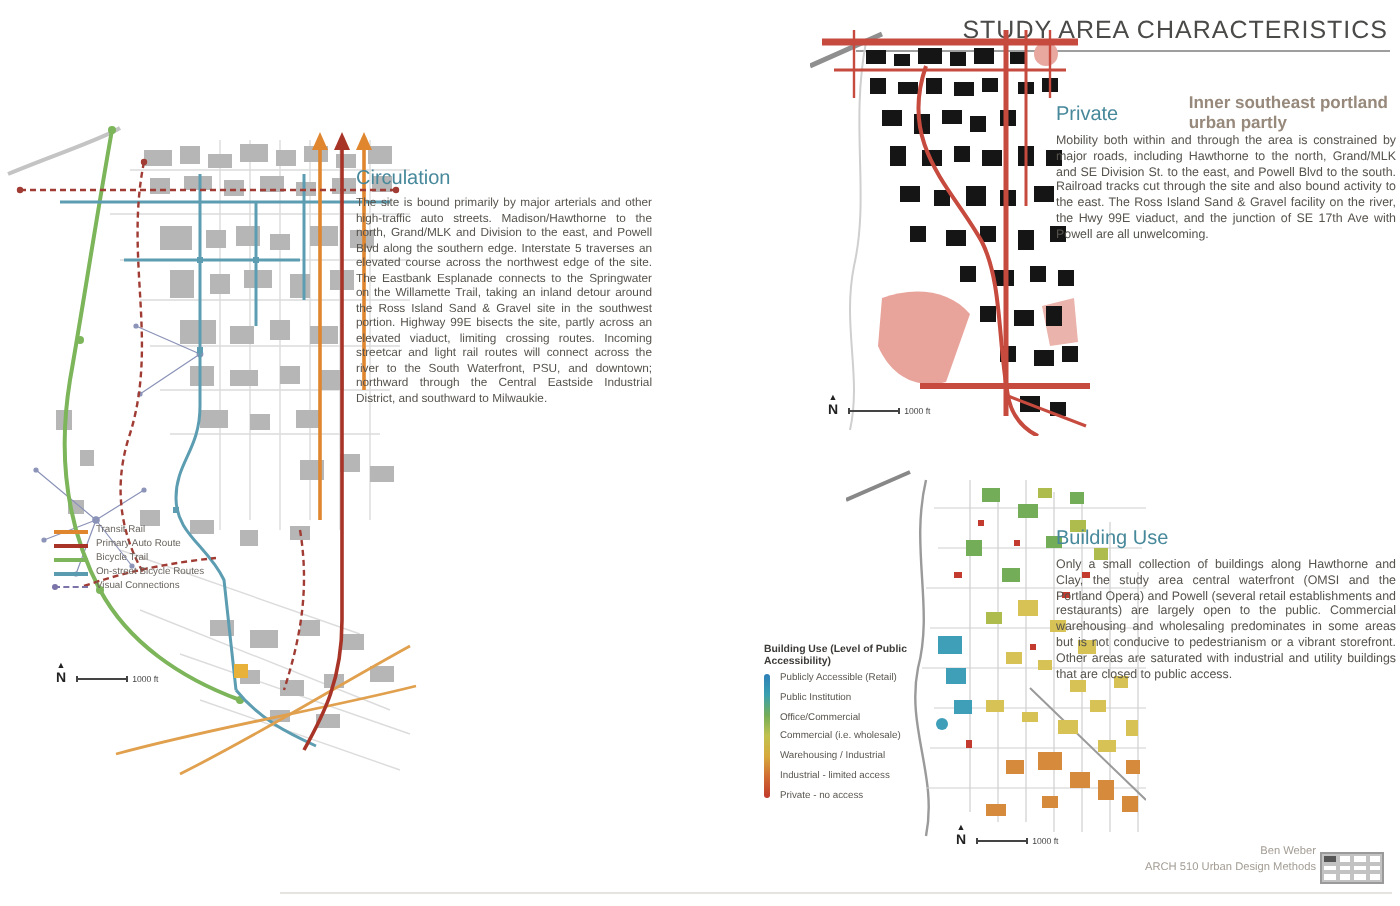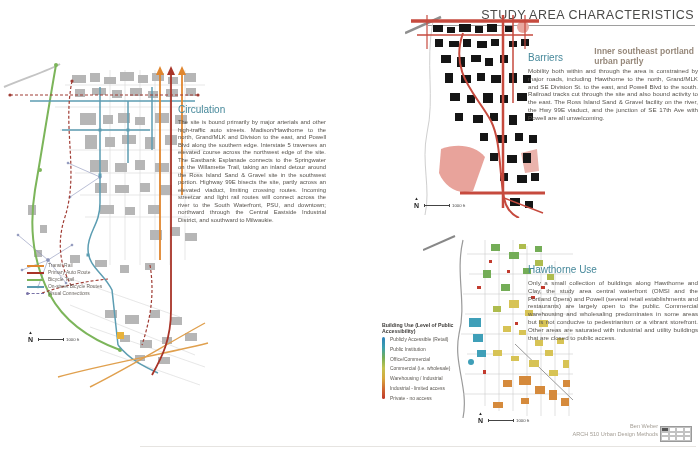--- a/index.html
+++ b/index.html
@@ -11,21 +11,21 @@
   .title{position:absolute;top:8px;right:6px;width:320px;text-align:right;
          font-size:12.5px;letter-spacing:.5px;color:#4a4a48;}
   .title-rule{position:absolute;top:25px;left:428px;right:5px;height:1px;background:#9e9e9e;}
   .subtitle{position:absolute;top:30px;right:6px;font-size:8.5px;
             line-height:10px;color:#97897b;font-weight:bold;margin-top:16px;}
 
   
   .section{position:absolute;}
   .section h2{font-size:10px;color:#47899b;font-weight:normal;margin:0 0 4px 0;}
   .section p{margin:0;text-align:justify;color:#57534d;}
-  #sec-circulation{left:178px;top:84px;width:148px;margin-top:20px;}
+  #sec-circulation{left:178px;top:84px;width:148px;}
   #sec-circulation p{font-size:5.9px;line-height:7.5px;}
   #sec-barriers{left:528px;top:52px;width:170px;}
   #sec-barriers p{font-size:6.2px;line-height:7.8px;}
   #sec-building{left:528px;top:264px;width:170px;}
   #sec-building p{font-size:6.2px;line-height:7.8px;}
 
   
   .circ-legend{position:absolute;left:27px;top:262px;}
   .cl-row{display:flex;align-items:center;gap:4px;height:7px;}
   .cl-swatch{width:17px;height:2px;flex:0 0 17px;position:relative;}
@@ -414,26 +414,26 @@
       <span class="scaletext">1000 ft</span>
     </span>
   </div>
 
   <div class="section" id="sec-circulation">
     <h2>Circulation</h2>
     <p>The site is bound primarily by major arterials and other high-traffic auto streets. Madison/Hawthorne to the north, Grand/MLK and Division to the east, and Powell Blvd along the southern edge. Interstate 5 traverses an elevated course across the northwest edge of the site. The Eastbank Esplanade connects to the Springwater on the Willamette Trail, taking an inland detour around the Ross Island Sand &amp; Gravel site in the southwest portion. Highway 99E bisects the site, partly across an elevated viaduct, limiting crossing routes. Incoming streetcar and light rail routes will connect across the river to the South Waterfront, PSU, and downtown; northward through the Central Eastside Industrial District, and southward to Milwaukie.</p>
   </div>
 
   <div class="section" id="sec-barriers">
-    <h2>Barriers</h2>
+    <h2>Private</h2>
     <p>Mobility both within and through the area is constrained by major roads, including Hawthorne to the north, Grand/MLK and SE Division St. to the east, and Powell Blvd to the south. Railroad tracks cut through the site and also bound activity to the east. The Ross Island Sand &amp; Gravel facility on the river, the Hwy 99E viaduct, and the junction of SE 17th Ave with Powell are all unwelcoming.</p>
   </div>
 
   <div class="section" id="sec-building">
-    <h2>Hawthorne Use</h2>
+    <h2>Building Use</h2>
     <p>Only a small collection of buildings along Hawthorne and Clay, the study area central waterfront (OMSI and the Portland Opera) and Powell (several retail establishments and restaurants) are largely open to the public. Commercial warehousing and wholesaling predominates in some areas but is not conducive to pedestrianism or a vibrant storefront. Other areas are saturated with industrial and utility buildings that are closed to public access.</p>
   </div>
 
   <div class="credits">
     <div>Ben Weber</div>
     <div>ARCH 510 Urban Design Methods</div>
   </div>
   <div class="grid-logo">
     <span></span>
       <span></span>

